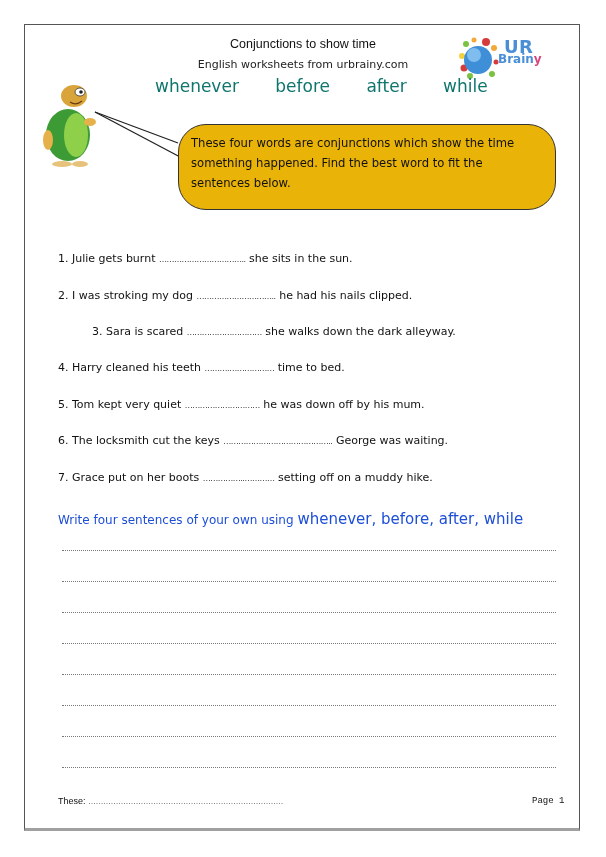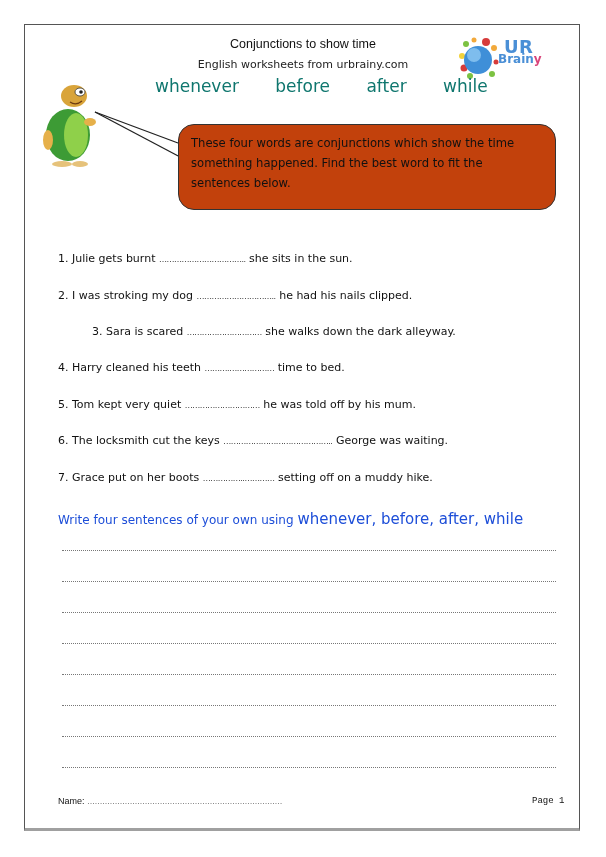--- a/index.html
+++ b/index.html
@@ -8,21 +8,21 @@
     .title { position: absolute; left: 0; width: 606px; top: 37px; text-align: center; font-family: "Liberation Sans", sans-serif; font-size: 12.5px; color: #111; }
     .subtitle { position: absolute; left: 0; width: 606px; top: 58px; text-align: center; font-size: 11px; color: #222; }
     .logo { position: absolute; left: 456px; top: 26px; width: 120px; height: 50px; margin-top: 8px; }
     .logo-ur { position: absolute; left: 48px; top: 2px; font-family: "DejaVu Sans", sans-serif; font-weight: bold; font-size: 18px; color: #4a8fd6; letter-spacing: 0.5px; }
     .logo-brainy { position: absolute; left: 42px; top: 18px; font-family: "DejaVu Sans", sans-serif; font-weight: bold; font-size: 12px; color: #4a8fd6; }
     .logo-brainy .y { color: #d9447a; }
     .wordbank { position: absolute; left: 155px; top: 76px; font-size: 17px; color: #0f766e; }
     .wordbank span { margin-right: 31px; }
     .turtle { position: absolute; left: 40px; top: 80px; width: 70px; height: 90px; }
     .pointer { position: absolute; left: 0; top: 0; width: 606px; height: 857px; pointer-events: none; }
-    .bubble { position: absolute; left: 178px; top: 124px; width: 378px; height: 86px; border: 1.5px solid #333; border-radius: 16px; box-sizing: border-box; padding: 8px 10px 0 12px; font-size: 11.6px; line-height: 20px; color: #111; background: #c2410c; }
+    .bubble { position: absolute; left: 178px; top: 124px; width: 378px; height: 86px; border: 1.5px solid #333; border-radius: 28px; box-sizing: border-box; padding: 8px 10px 0 12px; font-size: 11.6px; line-height: 20px; color: #111; background: #eab308; }
     .q { position: absolute; left: 58px; font-size: 11px; color: #111; white-space: nowrap; }
     .dots { letter-spacing: -0.5px; color: #333; font-size: 8px; }
     .instruction { position: absolute; left: 58px; top: 510px; font-size: 12px; color: #1d4ed8; white-space: nowrap; }
     .instruction .big { font-size: 15px; }
     .wline { position: absolute; left: 62px; width: 494px; height: 0; border-top: 1px dotted #777; }
     .footer-name { position: absolute; left: 58px; top: 796px; font-family: "Liberation Sans", sans-serif; font-size: 9px; color: #111; white-space: nowrap; }
     .footer-page { position: absolute; left: 532px; top: 796px; font-family: Liberation Mono, monospace; font-size: 9px; color: #111; }
   </style>
 </head>
 <body>
@@ -98,21 +98,21 @@
 <div class="q" style="top:361px;">
   <span>4.</span>
   <span>Harry cleaned his teeth</span>
   <span class="dots">……….………………</span>
   <span>time to bed.</span>
 </div>
 <div class="q" style="top:398px;">
   <span>5.</span>
   <span>Tom kept very quiet</span>
   <span class="dots">…………………………</span>
-  <span>he was told off by his mum.</span>
+  <span>he was down off by his mum.</span>
 </div>
 <div class="q" style="top:434px;">
   <span>6.</span>
   <span>The locksmith cut the keys</span>
   <span class="dots">……………………………………..</span>
   <span>George was waiting.</span>
 </div>
 <div class="q" style="top:471px;">
   <span>7.</span>
   <span>Grace put on her boots</span>
@@ -128,16 +128,16 @@
 <div class="wline" style="top:550px;"></div>
 <div class="wline" style="top:581px;"></div>
 <div class="wline" style="top:612px;"></div>
 <div class="wline" style="top:643px;"></div>
 <div class="wline" style="top:674px;"></div>
 <div class="wline" style="top:705px;"></div>
 <div class="wline" style="top:736px;"></div>
 <div class="wline" style="top:767px;"></div>
 
 <div class="footer-name">
-  <span>Name:</span>
+  <span>These:</span>
   <span class="dots">……………………………………………………………………</span>
 </div>
 <div class="footer-page">Page 1</div>
 
 </body></html>

